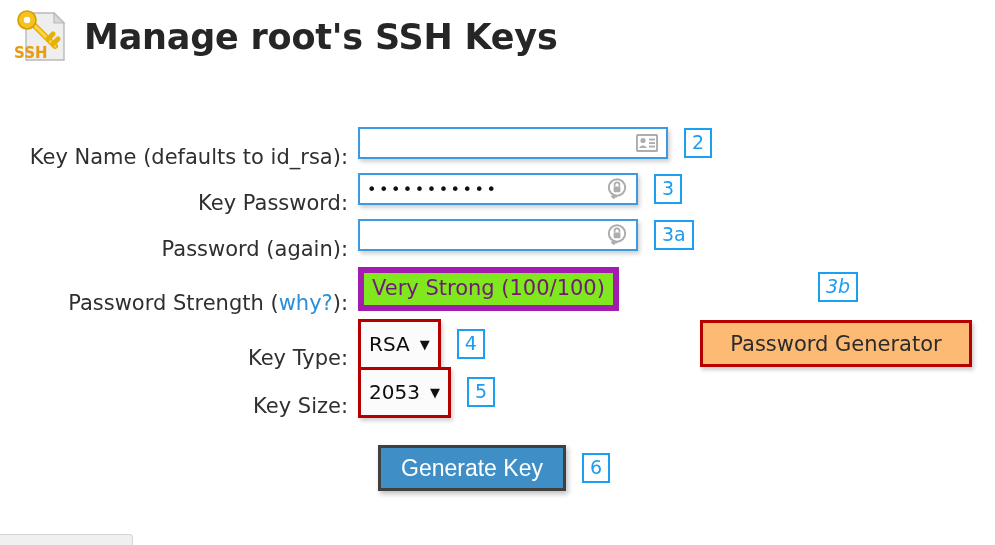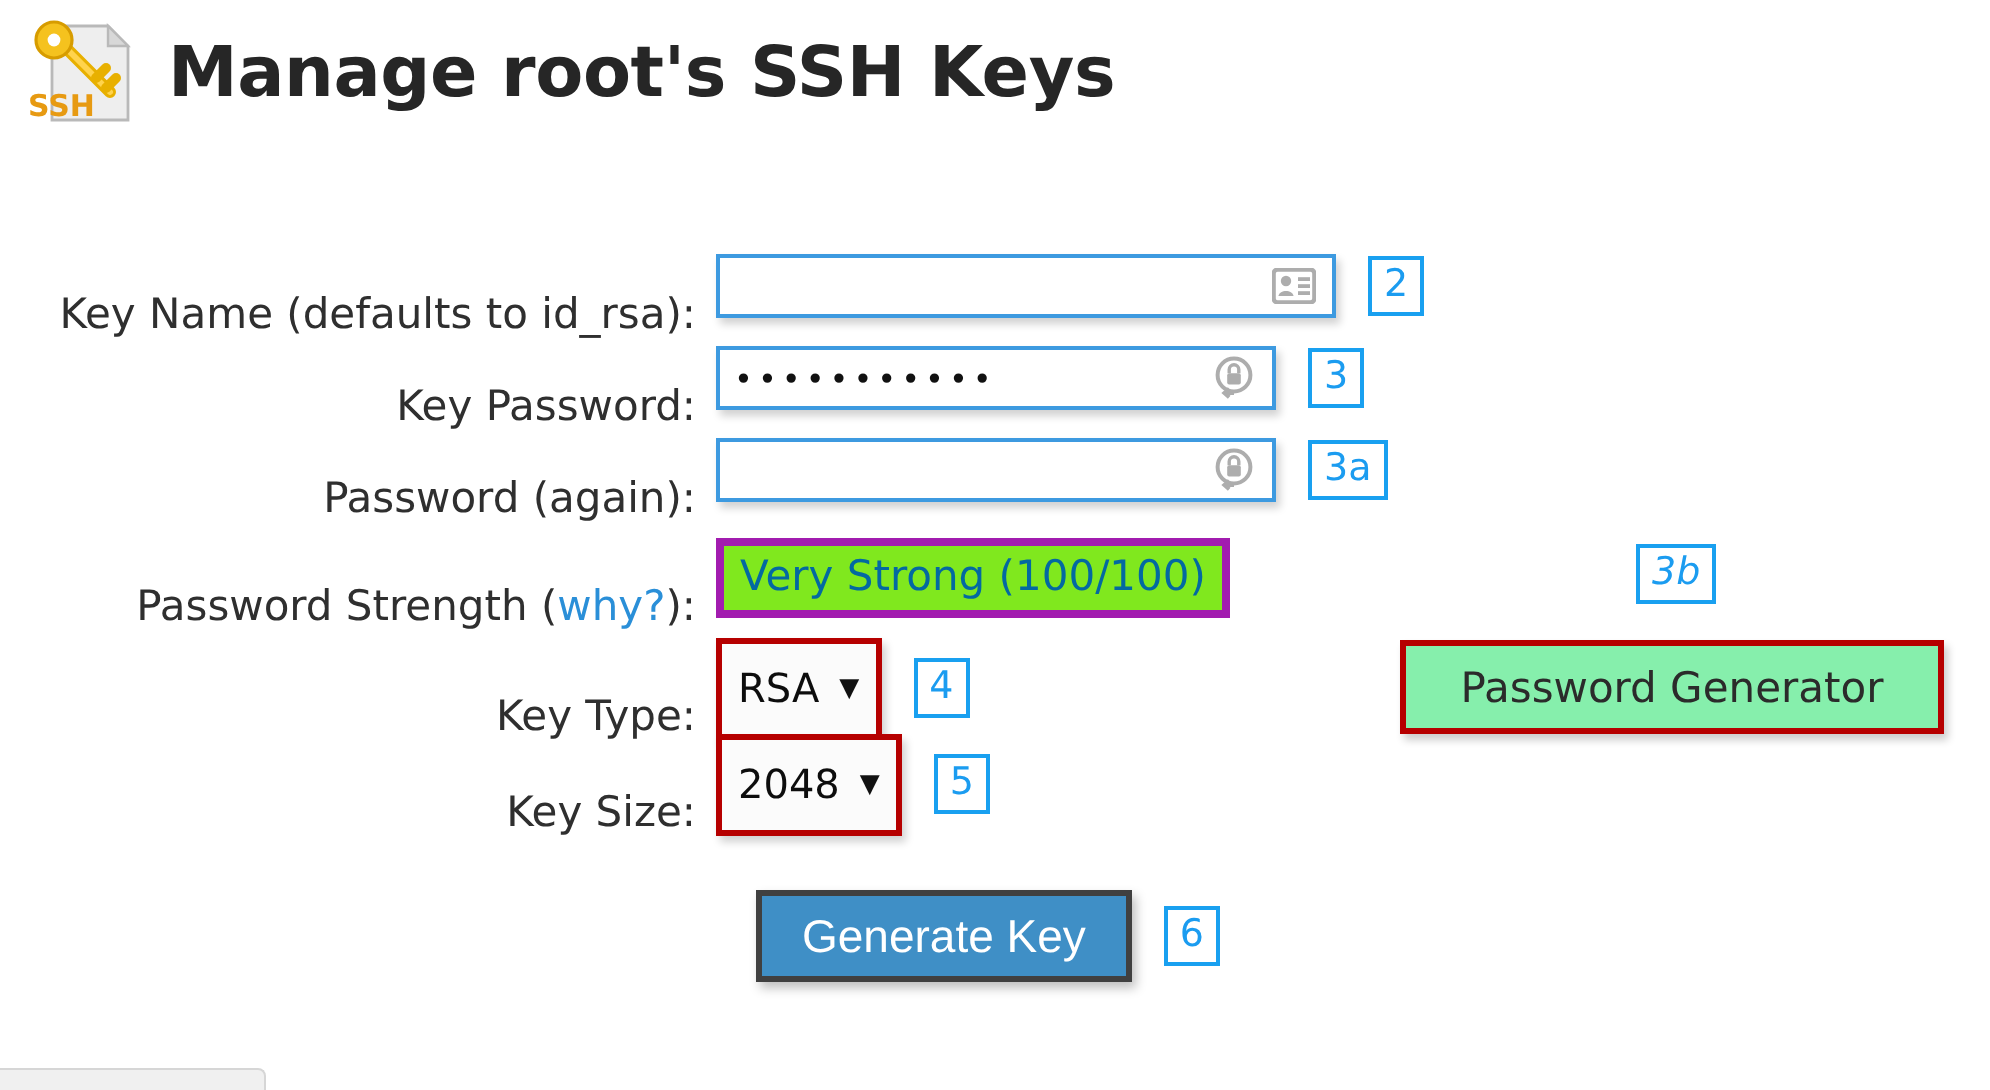--- a/index.html
+++ b/index.html
@@ -113,23 +113,23 @@
     font-size: 19px;
     line-height: 1;
     padding: 3px 6px 4px 6px;
     background: #ffffff;
     font-family: "DejaVu Sans", "Liberation Sans", sans-serif;
     white-space: nowrap;
   }
 
   
   .strength-box {
-    border: 4px solid #a21caf;
+    border: 6px solid #a21caf;
     background: #80e81e;
-    color: #0369a1;
+    color: #701a75;
     font-size: 21px;
     padding: 2px 8px 4px 8px;
     white-space: nowrap;
     line-height: 1.25;
   }
 
   
   .pwgen-wrap {
     position: absolute;
     left: 700px;
@@ -137,21 +137,21 @@
     width: 272px;
   }
   .pwgen-badge {
     display: inline-block;
     margin-left: 118px;
     margin-bottom: 18px;
     font-style: italic;
   }
   .pwgen-button {
     border: 3px solid #b60000;
-    background: #86efac;
+    background: #fdba74;
     height: 47px;
     display: flex;
     align-items: center;
     justify-content: center;
     font-size: 21px;
     color: #2b2b2b;
     box-shadow: 2px 3px 4px rgba(0,0,0,0.2);
     box-sizing: border-box;
   }
 
@@ -310,21 +310,21 @@
         <span class="caret">▼</span>
       </div>
       <span class="badge">4</span>
     </div>
   </div>
 
   <div class="row" style="height:48px;">
     <div class="label">Key Size:</div>
     <div class="field">
       <div class="select">
-        <span>2048</span>
+        <span>2053</span>
         <span class="caret">▼</span>
       </div>
       <span class="badge">5</span>
     </div>
   </div>
 
   <div class="generate-row">
     <div class="generate-spacer"></div>
     <div class="field">
       <div class="generate-button">Generate Key</div>

